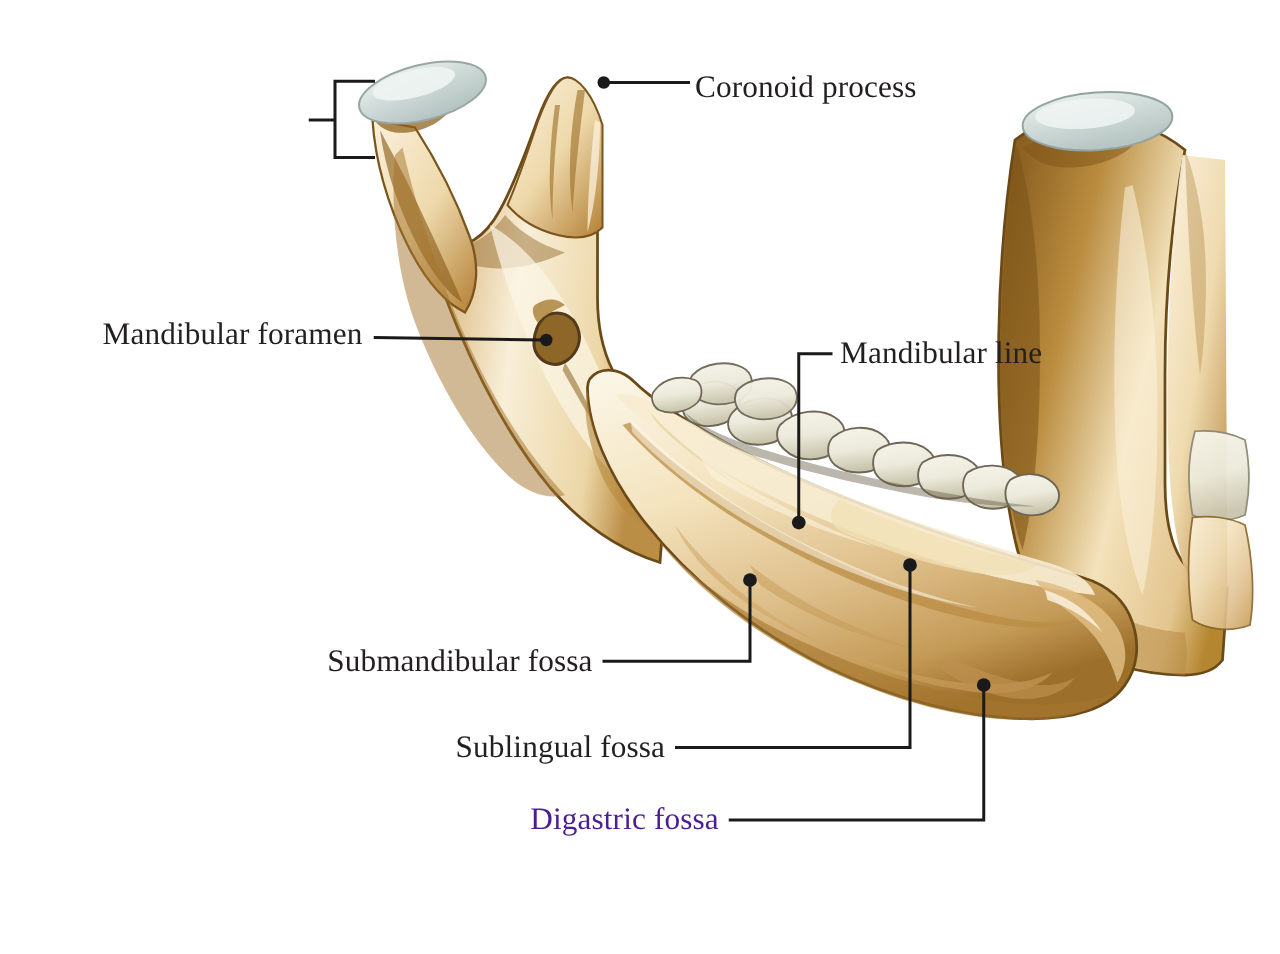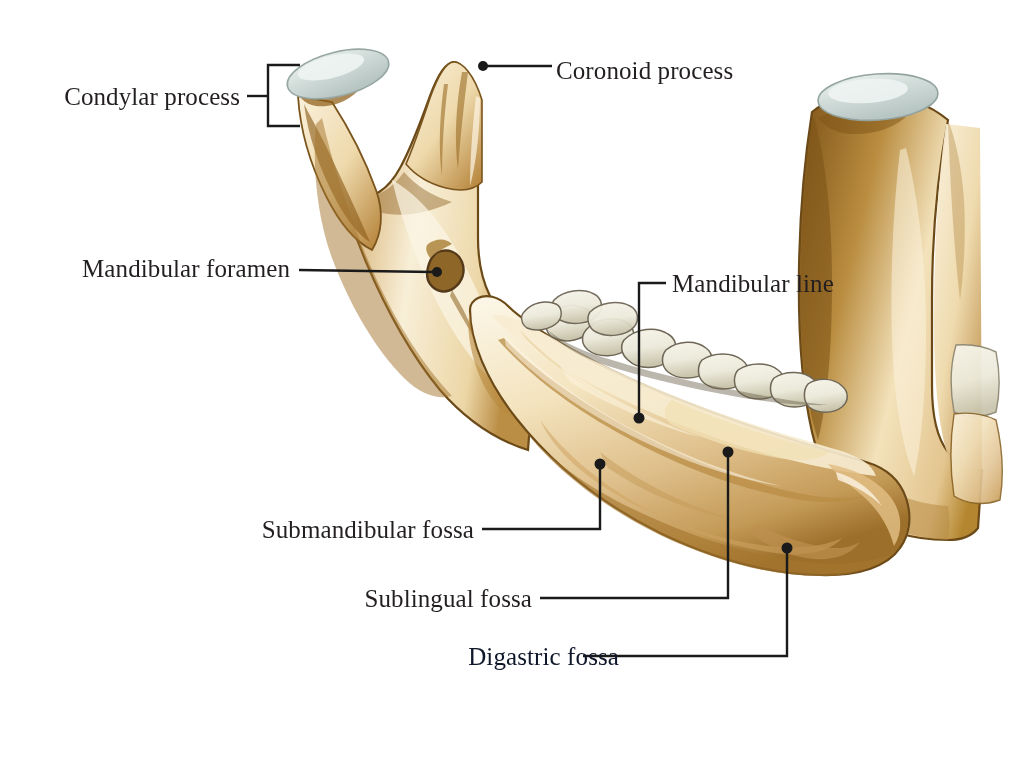--- a/index.html
+++ b/index.html
@@ -28,22 +28,21 @@
   .lbl {
     position: absolute;
     font-family: "Liberation Serif", serif;
     font-size: 25px;
     line-height: 1;
     color: #231f20;
     white-space: nowrap;
     letter-spacing: 0.1px;
   }
   .lbl.red {
-    color: #0f172a;
-    margin-left: 44px;
+    color: #4c1d95;
   }
   .lbl.right-anchor { transform: translate(-100%, -50%); }
   .lbl.left-anchor  { transform: translate(0, -50%); }
 </style>
 </head>
 <body>
 
 <div id="stage">
 
   <svg id="figure" viewBox="0 0 1024 763" xmlns="http://www.w3.org/2000/svg">
@@ -246,21 +245,20 @@
       <circle cx="600" cy="464" r="5.5" fill="#1a1a1a" stroke="none"></circle>
 
       <path d="M540,598 L728,598 L728,457"></path>
       <circle cx="728" cy="452" r="5.5" fill="#1a1a1a" stroke="none"></circle>
 
       <path d="M583,656 L787,656 L787,553"></path>
       <circle cx="787" cy="548" r="5.5" fill="#1a1a1a" stroke="none"></circle>
     </g>
   </svg>
 
-  <div class="lbl right-anchor" style="left:240px; top:96px;">Condylar process</div>
 
   <div class="lbl left-anchor" style="left:556px; top:70px;">Coronoid process</div>
 
   <div class="lbl right-anchor" style="left:290px; top:268px;">Mandibular foramen</div>
 
   <div class="lbl left-anchor" style="left:672px; top:283px;">Mandibular line</div>
 
   <div class="lbl right-anchor" style="left:532px; top:598px;">Sublingual fossa</div>
 
   <div class="lbl right-anchor" style="left:474px; top:529px;">Submandibular fossa</div>

